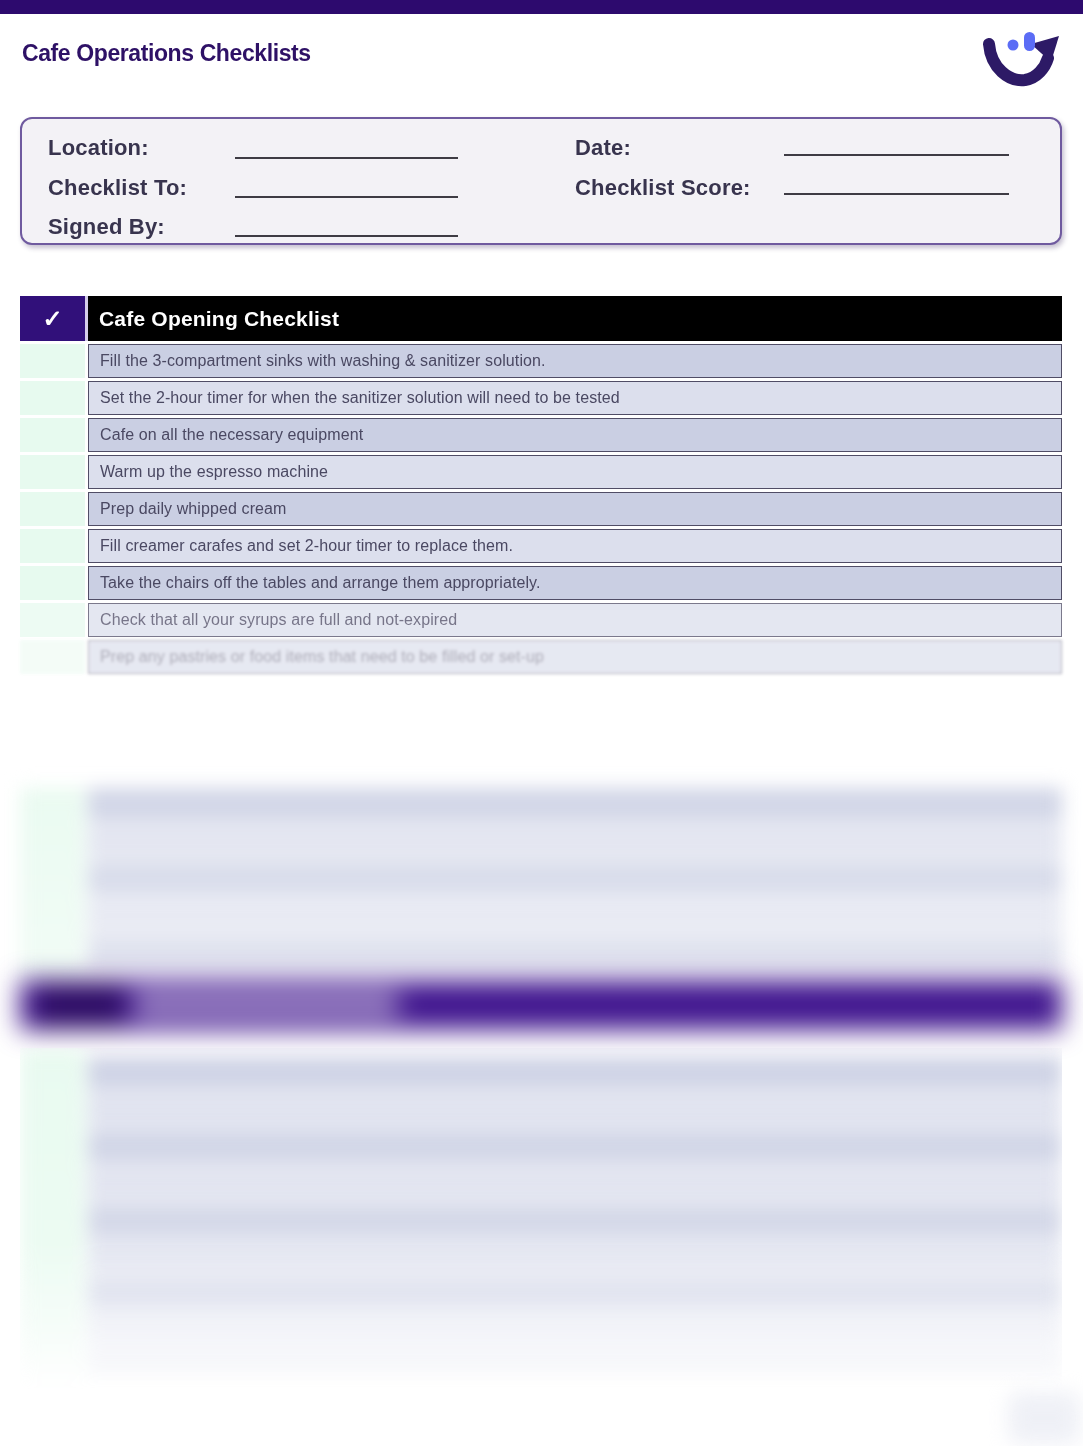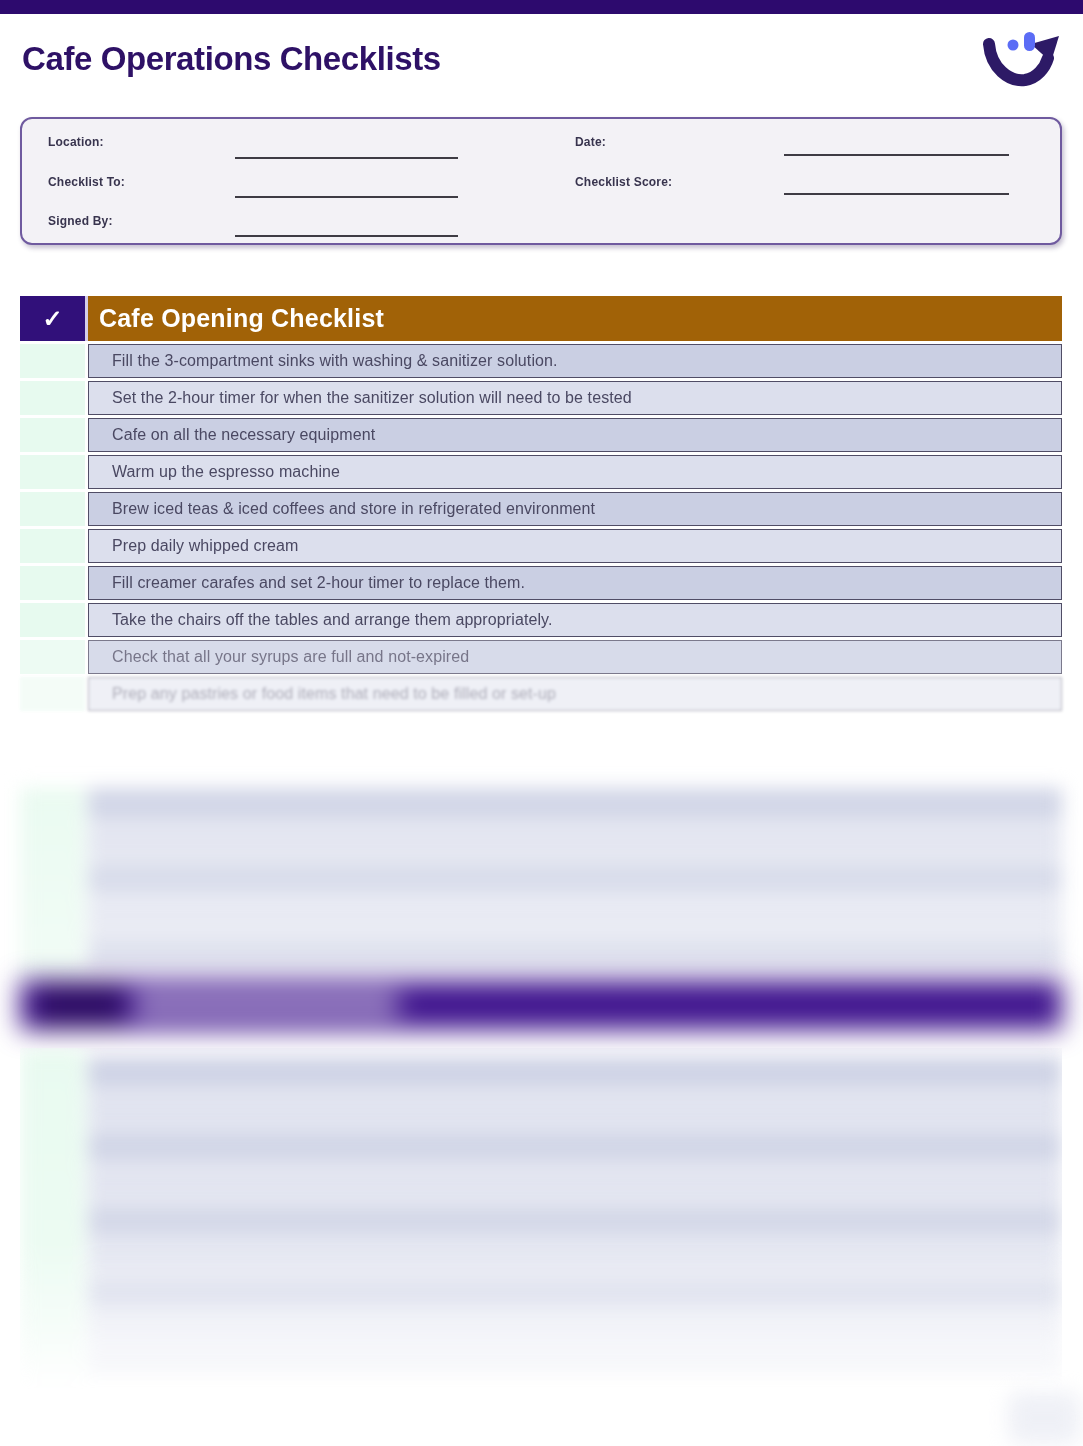--- a/index.html
+++ b/index.html
@@ -9,61 +9,61 @@
     background: #ffffff;
     font-family: "Liberation Sans", sans-serif;
     overflow: hidden;
   }
   .topbar {
     position:absolute; left:0; top:0; width:1083px; height:14px;
     background:#2d0a6e;
   }
   .page-title {
     position:absolute; left:22px; top:40px;
-    font-size:33px; font-weight:700; color:#2e1166; letter-spacing:-0.4px;
+    font-size:23px; font-weight:700; color:#2e1166; letter-spacing:-0.4px;
   }
   .logo { position:absolute; right:20px; top:28px; width:84px; height:66px; }
 
   
   .form-box {
     position:absolute; left:20px; top:117px; width:1042px; height:128px;
     background:#f3f2f6;
     border:2px solid #6f5a9f; border-radius:12px;
     box-shadow: 2px 3px 5px rgba(45,30,85,.28);
   }
   .field-label {
-    position:absolute; font-size:12px; font-weight:600; color:#38344e; letter-spacing:.2px;
+    position:absolute; font-size:22px; font-weight:600; color:#38344e; letter-spacing:.2px;
   }
   .input-line {
     position:absolute; height:0; border-bottom:2px solid #3e3c44;
   }
 
   
   .tbl-header {
     position:absolute; left:20px; top:296px; width:1042px; height:45px;
     display:flex;
   }
   .th-check {
     width:65px; background:#31107a; color:#ffffff;
     display:flex; align-items:center; justify-content:center;
     font-size:24px; font-weight:700;
   }
   .th-gap { width:3px; background:#d5cdea; }
   .th-title {
-    flex:1; background:#a16207; color:#ffffff;
+    flex:1; background:#000000; color:#ffffff;
     display:flex; align-items:center; padding-left:11px;
-    font-size:25px; font-weight:700; letter-spacing:.2px;
+    font-size:21px; font-weight:700; letter-spacing:.2px;
   }
   .rows { position:absolute; left:20px; top:344px; width:1042px; }
   .row { display:flex; height:34px; margin-bottom:3px; }
   .cell-check { width:65px; background:#e7faef; }
   .cell-gap { width:3px; background:transparent; }
   .cell-task {
     flex:1; border:1px solid #504d66;
-    display:flex; align-items:center; padding-left:23px;
+    display:flex; align-items:center; padding-left:11px;
     font-size:16px; color:#4a4862; letter-spacing:.1px;
     white-space:nowrap; overflow:hidden;
   }
   .row:nth-child(odd)  .cell-task { background:#cacfe3; }
   .row:nth-child(even) .cell-task { background:#dcdfed; }
   .row.fade1 { opacity:.75; filter:blur(.4px); }
   .row.fade2 { opacity:.45; filter:blur(1.4px); }
 
   
   .blur-upper {
@@ -160,25 +160,20 @@
     <div class="cell-task">Cafe on all the necessary equipment</div>
   </div>
   <div class="row">
     <div class="cell-check"></div>
       <div class="cell-gap"></div>
     <div class="cell-task">Warm up the espresso machine</div>
   </div>
   <div class="row">
     <div class="cell-check"></div>
       <div class="cell-gap"></div>
-    <div class="cell-task">Brew iced teas &amp; iced coffees and store in refrigerated environment</div>
-  </div>
-  <div class="row">
-    <div class="cell-check"></div>
-      <div class="cell-gap"></div>
     <div class="cell-task">Prep daily whipped cream</div>
   </div>
   <div class="row">
     <div class="cell-check"></div>
       <div class="cell-gap"></div>
     <div class="cell-task">Fill creamer carafes and set  2-hour timer to replace them.</div>
   </div>
   <div class="row">
     <div class="cell-check"></div>
       <div class="cell-gap"></div>

